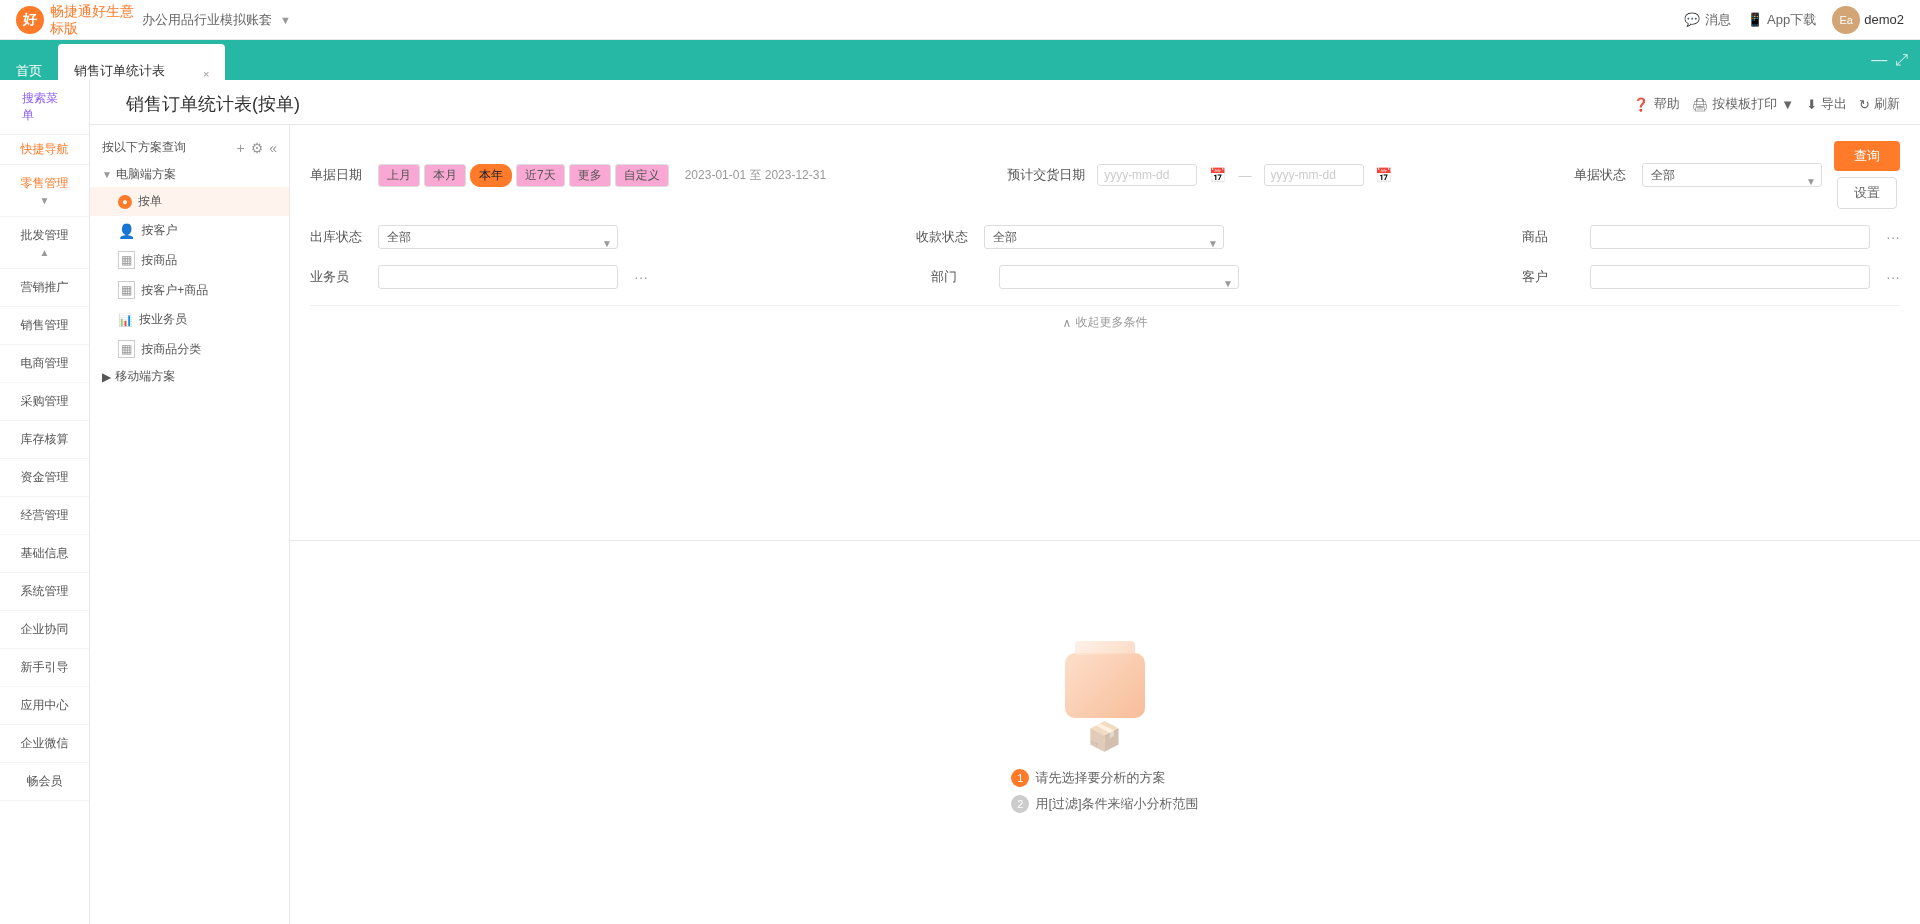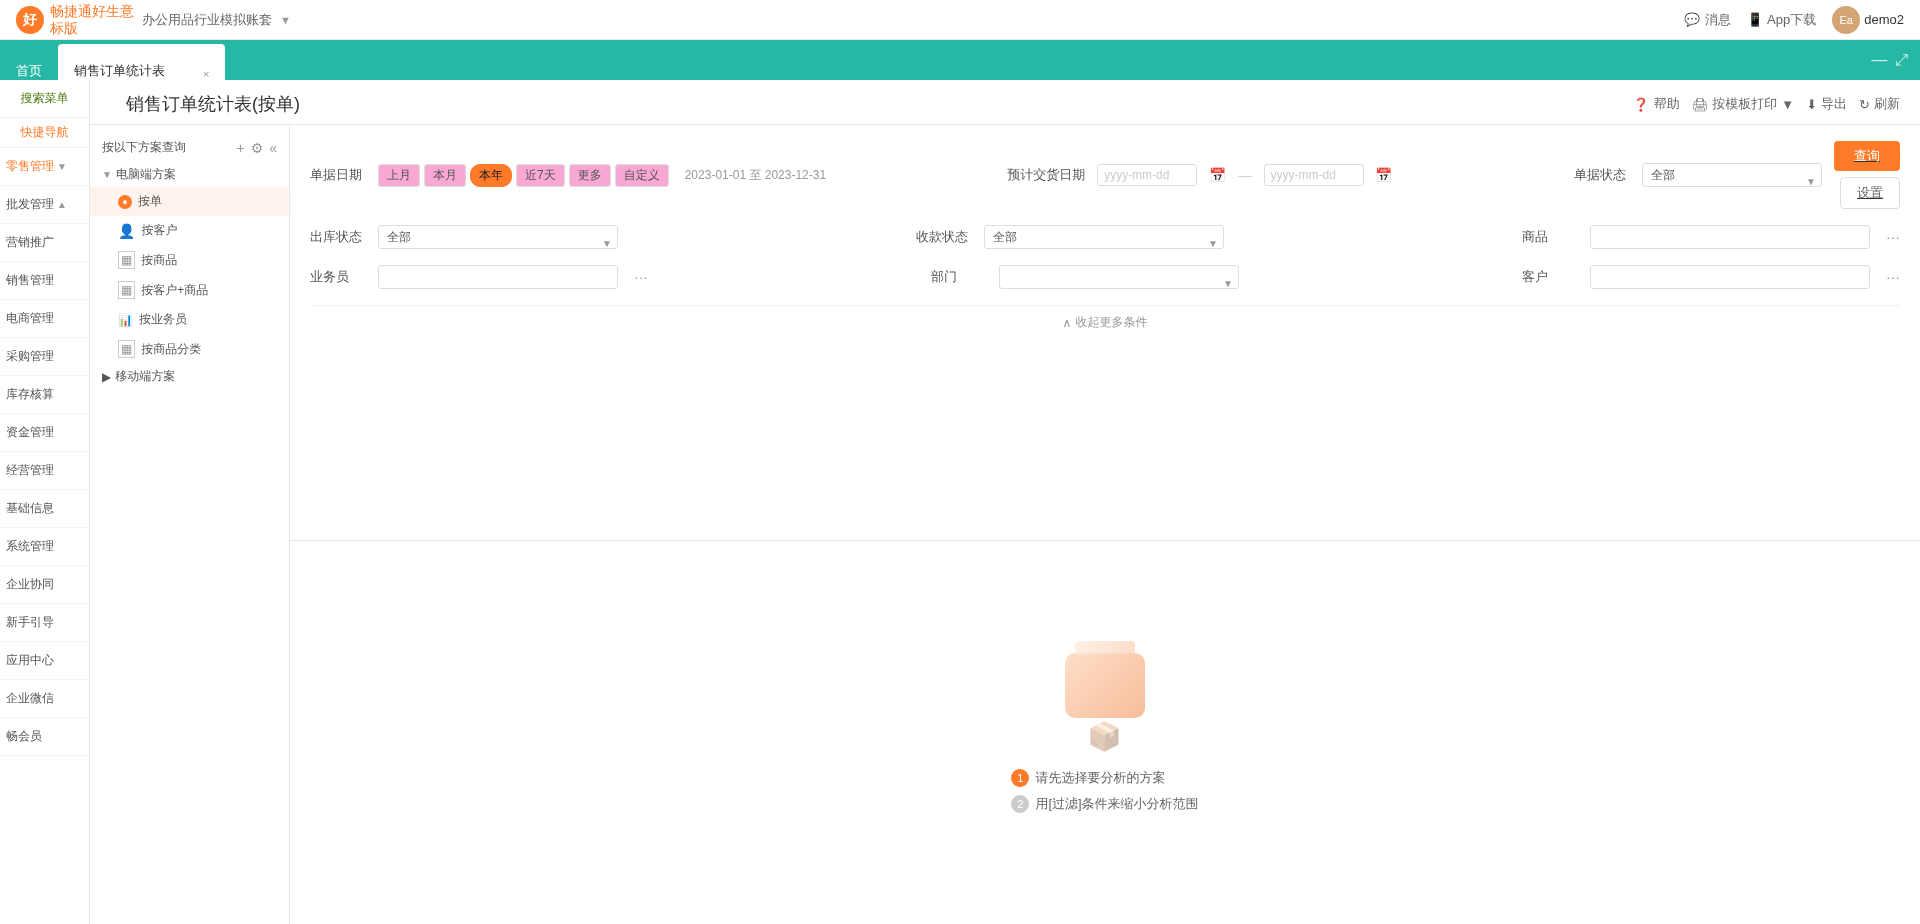--- a/index.html
+++ b/index.html
@@ -28,23 +28,23 @@
     .tab-item.active { background: #fff; color: #333; border-radius: 4px 4px 0 0; margin-top: 4px; height: 36px; gap: 36px; }
     .tab-close { color: #999; font-size: 11px; cursor: pointer; margin-left: 2px; }
     .tab-bar-right { margin-left: auto; display: flex; align-items: center; gap: 8px; padding-right: 12px; }
     .tab-bar-icon { color: rgba(255,255,255,0.8); cursor: pointer; font-size: 16px; }
 
     
     .main-content { display: flex; flex: 1; overflow: hidden; }
 
     
     .sidebar { width: 90px; background: #fff; border-right: 1px solid #e8e8e8; display: flex; flex-direction: column; overflow-y: auto; }
-    .sidebar-search { padding: 10px 8px; font-size: 12px; color: #4d7c0f; cursor: pointer; text-align: center; border-bottom: 1px solid #f0f0f0; }
+    .sidebar-search { padding: 10px 22px; font-size: 12px; color: #8b5cf6; cursor: pointer; border-bottom: 1px solid #f0f0f0; }
     .sidebar-nav { padding: 6px 0; font-size: 12px; color: #ff7a29; cursor: pointer; text-align: center; border-bottom: 1px solid #f0f0f0; }
-    .sidebar-item { padding: 10px 6px; text-align: center; cursor: pointer; color: #555; font-size: 12px; border-bottom: 1px solid #f5f5f5; display: flex; flex-direction: row; align-items: center; gap: 3px; }
+    .sidebar-item { padding: 10px 6px; text-align: center; cursor: pointer; color: #555; font-size: 12px; border-bottom: 1px solid #f5f5f5; display: flex; flex-direction: column; align-items: center; gap: 3px; }
     .sidebar-item.active { color: #ff7a29; }
     .sidebar-item-label { font-size: 12px; }
     .sidebar-arrow { font-size: 10px; color: #999; }
 
     
     .page-area { flex: 1; display: flex; flex-direction: column; overflow: hidden; background: #f5f5f5; }
 
     
     .page-header { background: #fff; padding: 12px 20px 8px; border-bottom: 1px solid #e8e8e8; display: flex; align-items: center; justify-content: space-between; }
     .page-title { font-size: 18px; font-weight: 500; color: #333; margin-left: 16px; }
@@ -75,21 +75,21 @@
     .date-btn.active { background: #ff7a29; color: #0f172a; border-color: #ff7a29; border-radius: 10px; text-align: right; }
     .date-input { border: 1px solid #ddd; border-radius: 3px; padding: 3px 6px; font-size: 12px; color: #ccc; width: 100px; outline: none; }
     .date-input::placeholder { color: #ccc; }
     .cal-icon { color: #ccc; font-size: 14px; }
     .filter-input { border: 1px solid #ddd; border-radius: 3px; padding: 4px 8px; font-size: 12px; color: #555; background: #fff; min-width: 200px; outline: none; }
     .filter-dots { color: #999; cursor: pointer; font-size: 14px; margin-left: 4px; }
 
     .query-btn { background: #ff7a29; color: #fff; border: none; border-radius: 4px; padding: 6px 20px; font-size: 13px; cursor: pointer; white-space: nowrap; }
     .settings-btn { background: #fff; color: #666; border: 1px solid #ddd; border-radius: 4px; padding: 6px 16px; font-size: 13px; cursor: pointer; white-space: nowrap; display: block; margin-top: 6px; }
 
-    .filter-action-col { display: flex; flex-direction: column; align-items: flex-end; margin-left: auto; text-decoration: underline; }
+    .filter-action-col { display: flex; flex-direction: column; align-items: center; margin-left: auto; }
 
     
     .collapse-bar { text-align: center; padding: 8px; border-top: 1px solid #f0f0f0; cursor: pointer; color: #999; font-size: 12px; display: flex; align-items: center; justify-content: center; gap: 4px; }
 
     
     .empty-state { flex: 1; display: flex; flex-direction: column; align-items: center; justify-content: center; gap: 16px; padding: 40px; }
     .empty-hints { display: flex; flex-direction: column; gap: 8px; }
     .empty-hint { display: flex; align-items: flex-start; gap: 6px; color: #666; font-size: 13px; }
     .hint-num { width: 18px; height: 18px; border-radius: 50%; background: #ff7a29; color: #fff; font-size: 11px; display: flex; align-items: center; justify-content: center; flex-shrink: 0; }
     .hint-num.alt { background: #ccc; }

